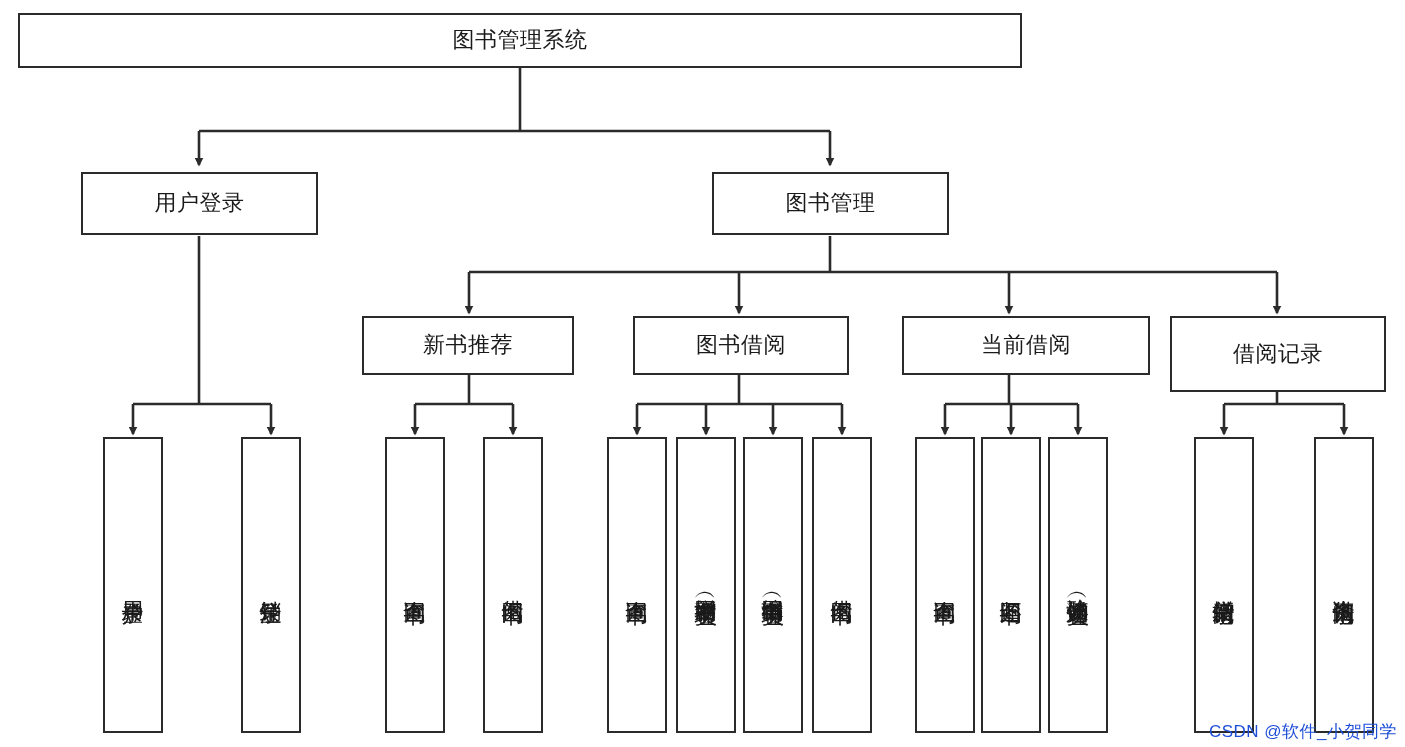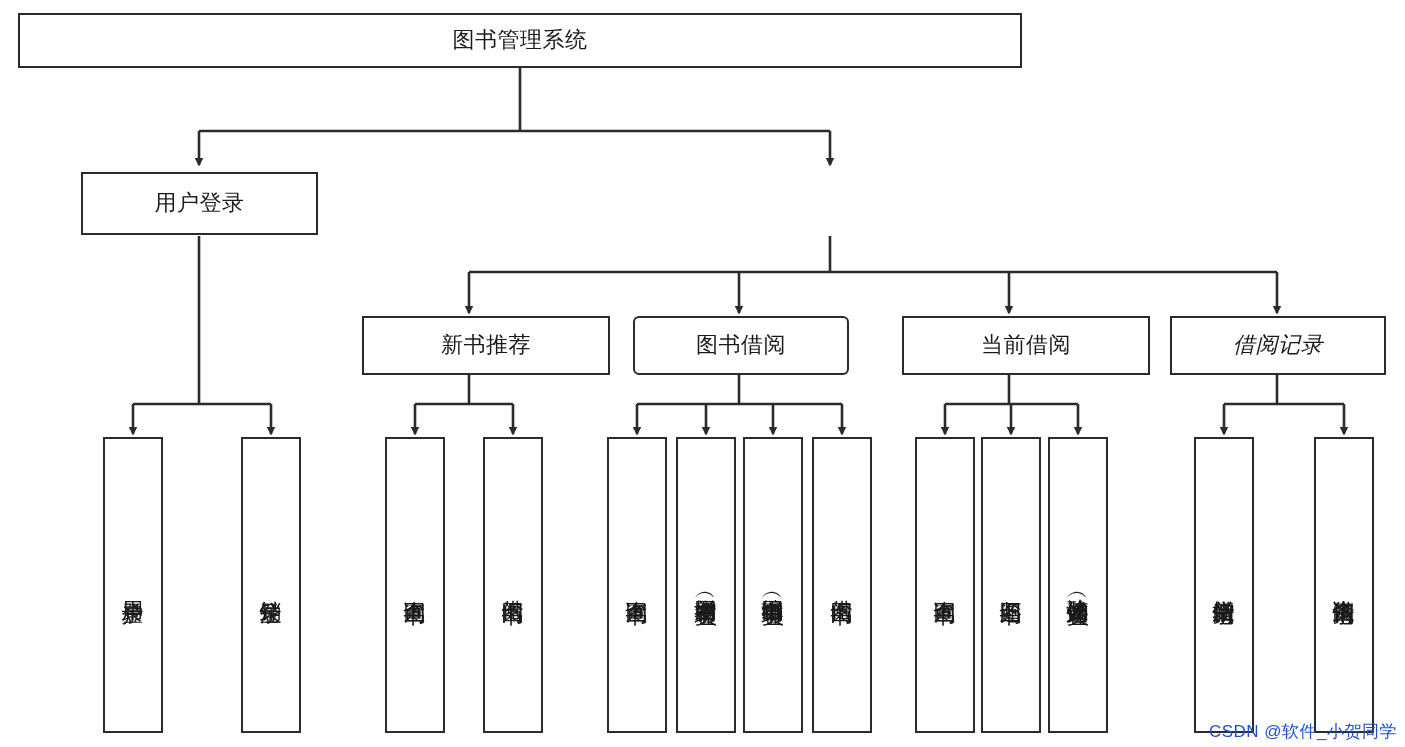--- a/index.html
+++ b/index.html
@@ -127,31 +127,34 @@
     </g>
   </svg>
 
   <div class="node horiz" style="left:18px; top:13px; width:1004px; height:55px;">
     <span class="node-label">图书管理系统</span>
   </div>
 
   <div class="node horiz" style="left:81px; top:172px; width:237px; height:63px;">
     <span class="node-label">用户登录</span>
   </div>
-
-  <div class="node horiz" style="left:362px; top:316px; width:248px; height:59px;">
+  <div class="node horiz" style="left:712px; top:172px; width:237px; height:63px;">
+    <span class="node-label">图书管理</span>
+  </div>
+
+  <div class="node horiz" style="left:362px; top:316px; width:212px; height:59px;">
     <span class="node-label">新书推荐</span>
   </div>
-  <div class="node horiz" style="left:633px; top:316px; width:216px; height:59px;border-radius:6px;">
+  <div class="node horiz" style="left:633px; top:316px; width:216px; height:59px;">
     <span class="node-label">图书借阅</span>
   </div>
   <div class="node horiz" style="left:902px; top:316px; width:248px; height:59px;">
     <span class="node-label">当前借阅</span>
   </div>
-  <div class="node horiz" style="left:1170px; top:316px; width:216px; height:59px;font-style:italic;">
+  <div class="node horiz" style="left:1170px; top:316px; width:216px; height:76px;">
     <span class="node-label">借阅记录</span>
   </div>
 
   <div class="node vert" style="left:103px; top:437px; width:60px; height:296px;">
     <span class="node-label">用户登录</span>
   </div>
   <div class="node vert" style="left:241px; top:437px; width:60px; height:296px;">
     <span class="node-label">注销登录</span>
   </div>
 

